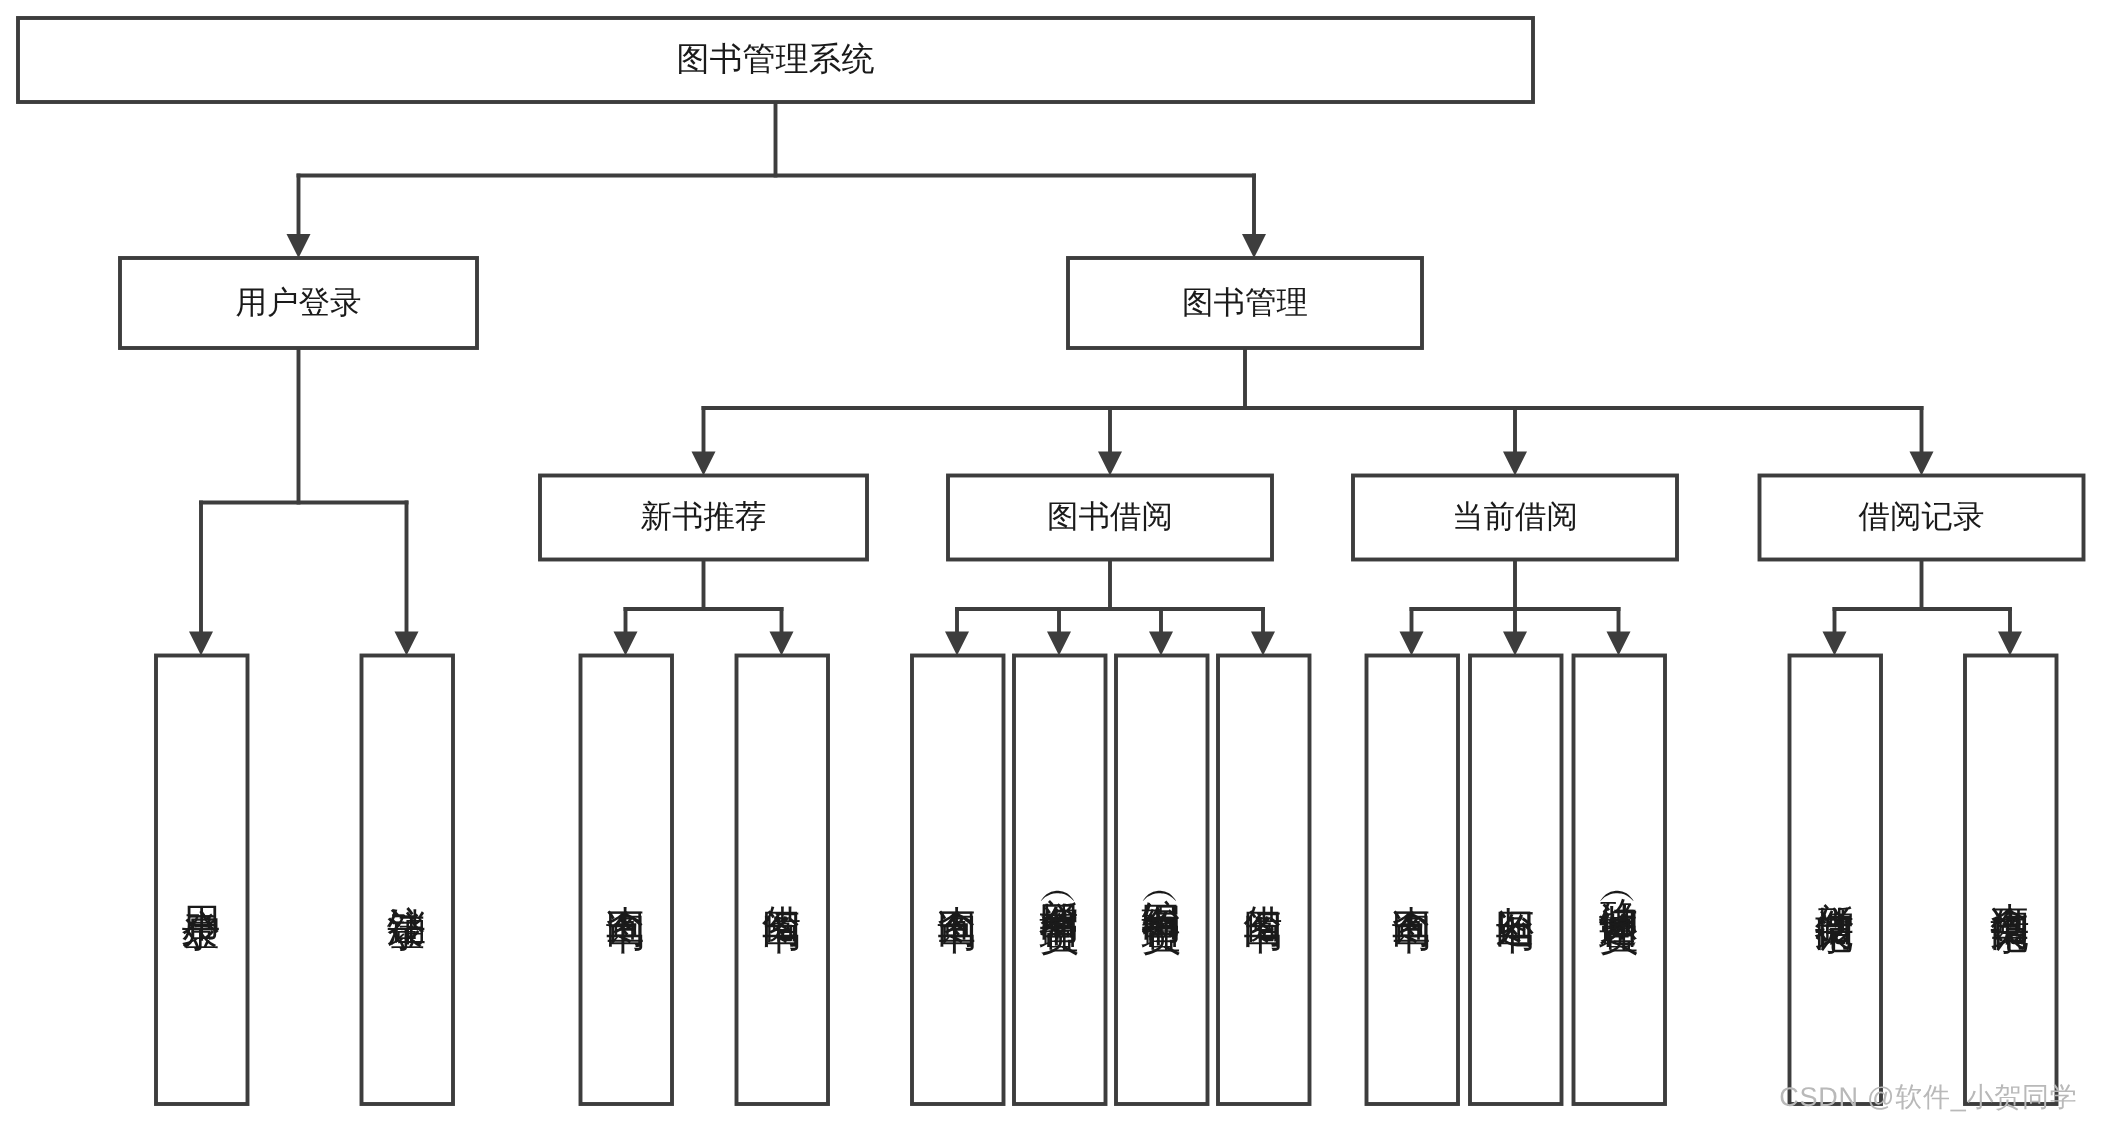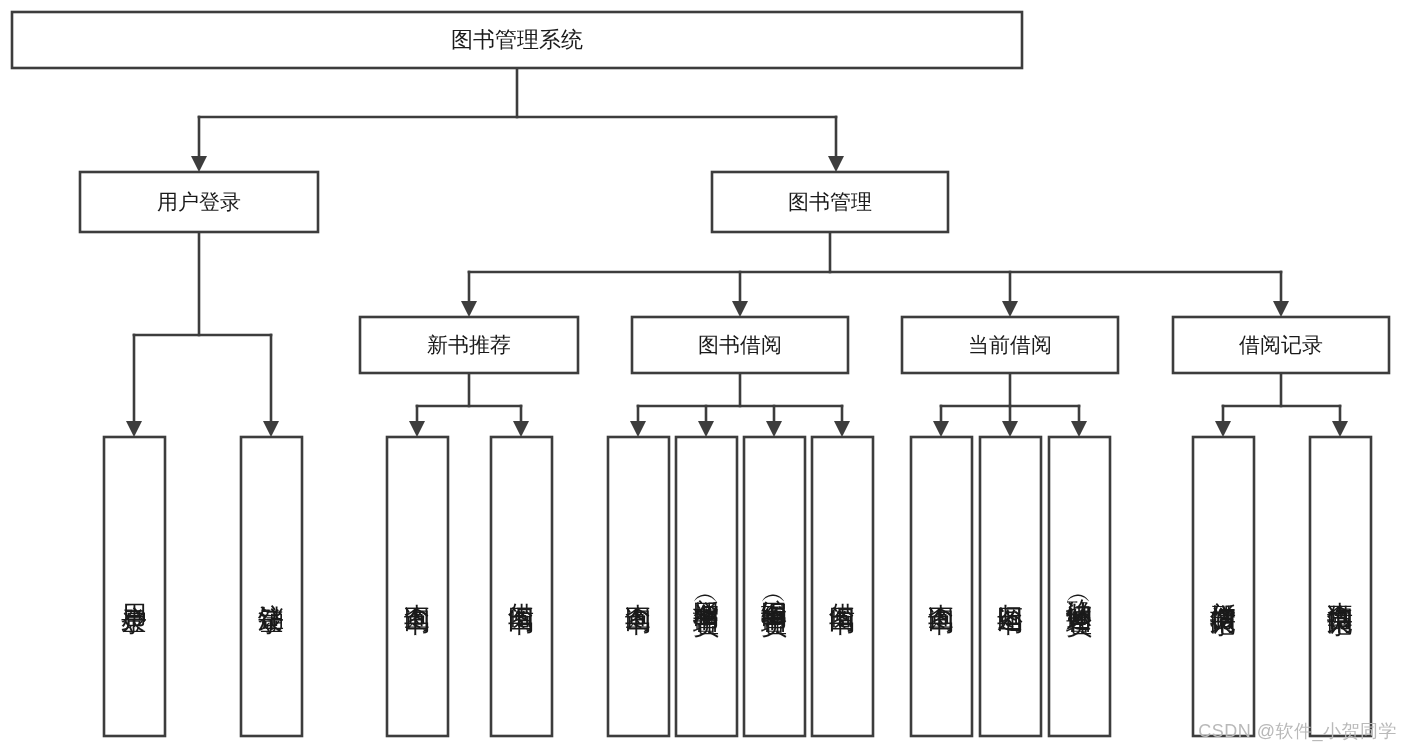--- a/index.html
+++ b/index.html
@@ -67,21 +67,21 @@
     font-family: "Liberation Sans", "DejaVu Sans", sans-serif;
     font-size: 26px;
     line-height: 1.08;
     letter-spacing: 2px;
     color: #1a1a1a;
     white-space: nowrap;
     text-align: center;
   }
   .watermark {
     position: absolute;
-    right: 8px;
+    right: 20px;
     bottom: 4px;
     font-family: "Liberation Sans", "DejaVu Sans", sans-serif;
     font-size: 18px;
     color: #b9b9b9;
     white-space: nowrap;
     letter-spacing: 0.5px;
     pointer-events: none;
   }
 </style>
 </head>

